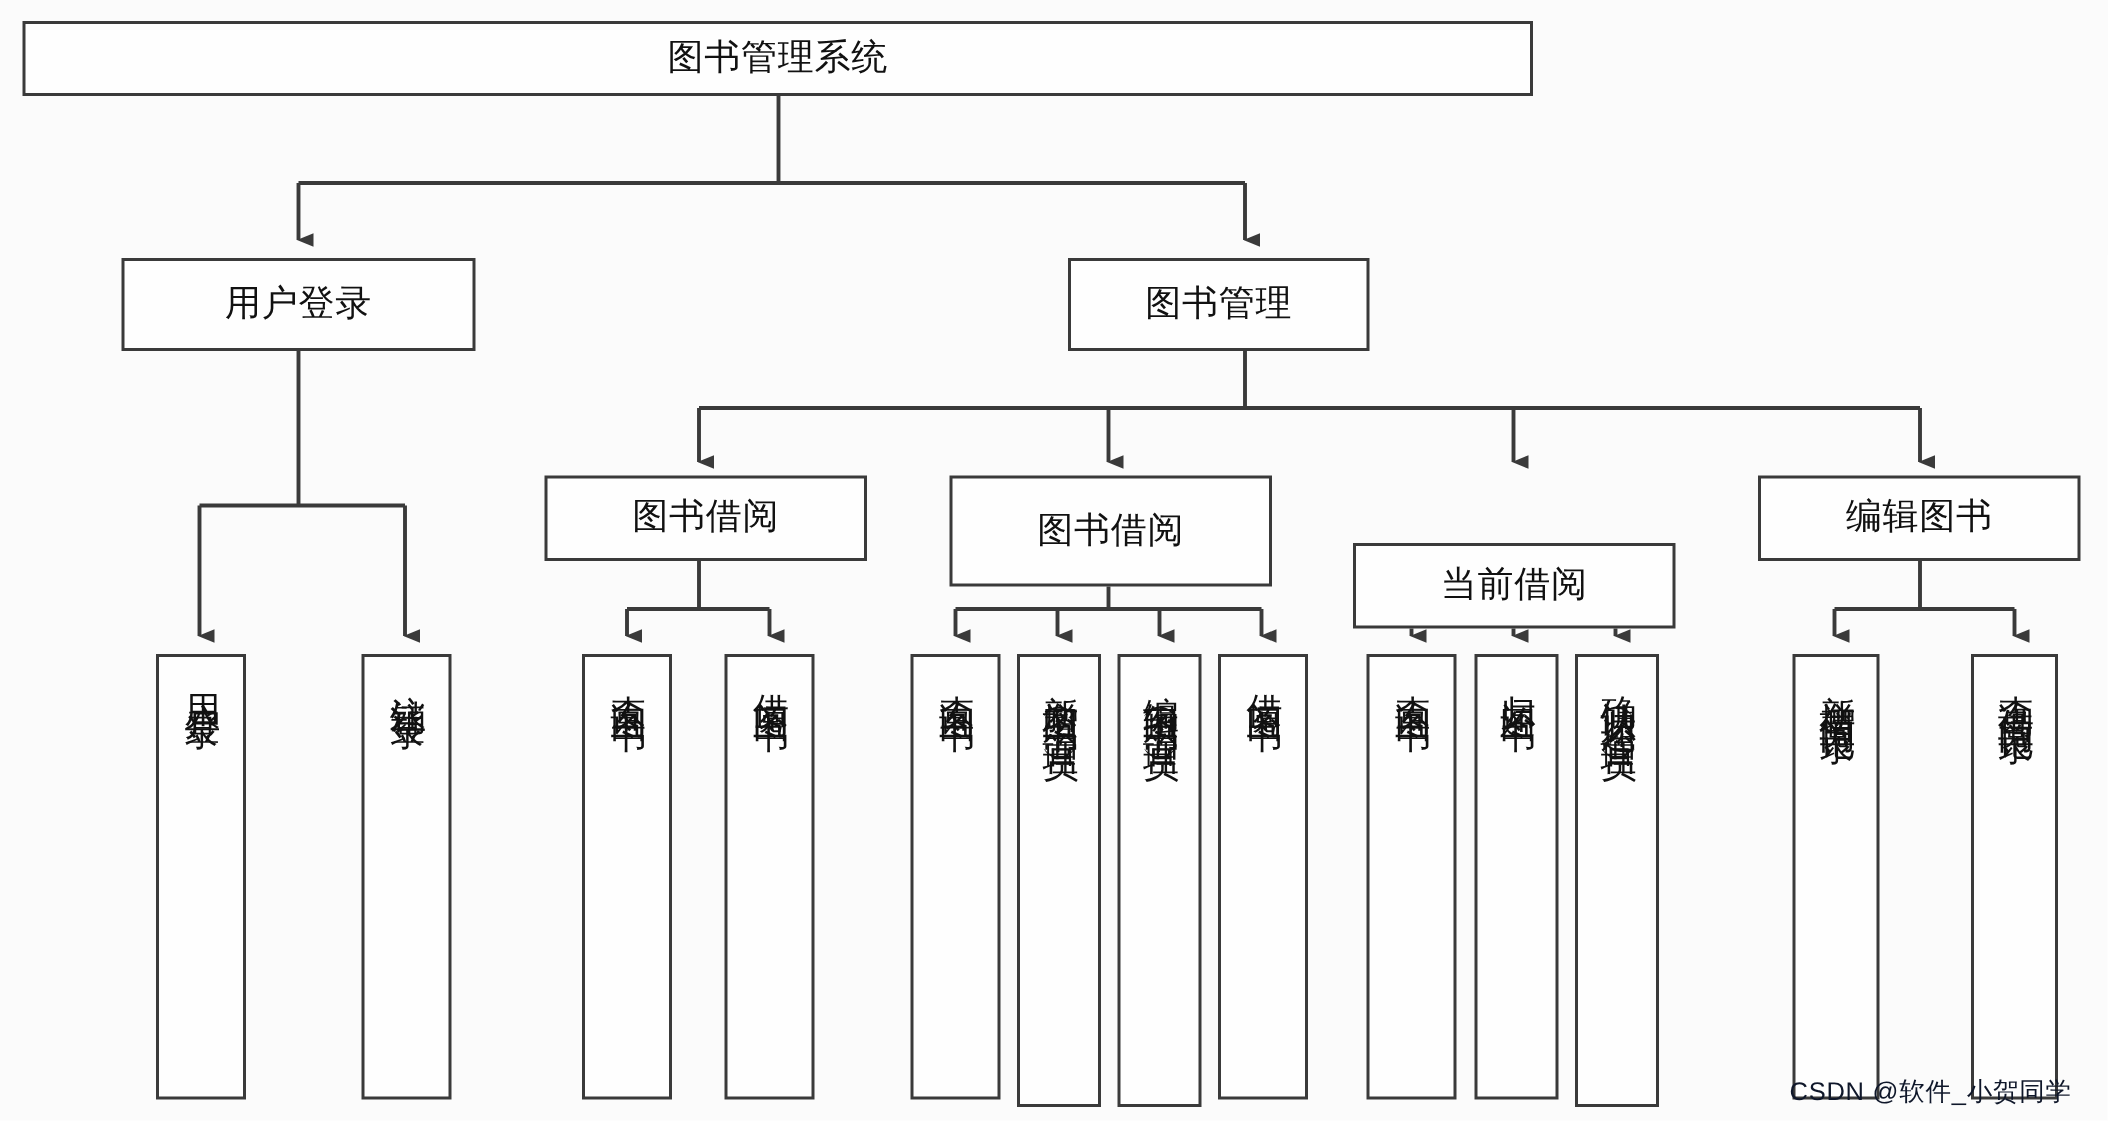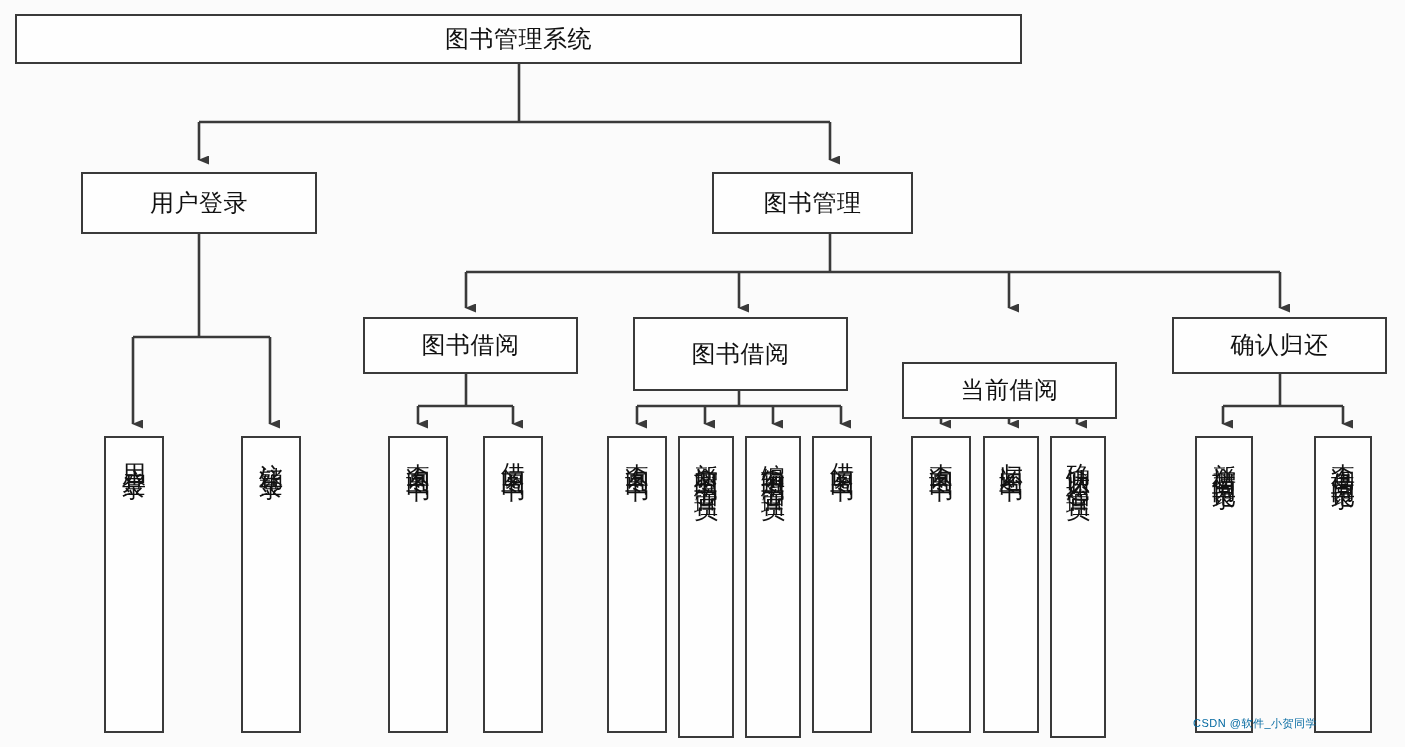--- a/index.html
+++ b/index.html
@@ -57,22 +57,22 @@
   .v-node .lbl {
     writing-mode: vertical-rl;
     text-orientation: upright;
     font-size: 24px;
     line-height: 1.0;
     letter-spacing: 5px;
     white-space: nowrap;
   }
   .watermark {
     position: absolute;
-    font-size: 11px;
-    color: #0369a1;
+    font-size: 17px;
+    color: #0f172a;
     white-space: nowrap;
     z-index: 5;
     letter-spacing: 0.5px;
     text-align: center;
   }
 </style>
 </head>
 <body>
 
 <div id="canvas">
@@ -141,21 +141,21 @@
   <div class="node h-node" style="left:363px; top:317px; width:215px; height:57px;">
     <span class="lbl">图书借阅</span>
   </div>
   <div class="node h-node" style="left:633px; top:317px; width:215px; height:74px;align-items:center;">
     <span class="lbl">图书借阅</span>
   </div>
   <div class="node h-node" style="left:902px; top:317px; width:215px; height:57px;margin-top:45px;">
     <span class="lbl">当前借阅</span>
   </div>
   <div class="node h-node" style="left:1172px; top:317px; width:215px; height:57px;">
-    <span class="lbl">确认归还</span>
+    <span class="lbl">编辑图书</span>
   </div>
 
   <div class="node v-node" style="left:104px; top:436px; width:60px; height:297px;">
     <span class="lbl">用户登录</span>
   </div>
   <div class="node v-node" style="left:241px; top:436px; width:60px; height:297px;">
     <span class="lbl">注销登录</span>
   </div>
 
   <div class="node v-node" style="left:388px; top:436px; width:60px; height:297px;">

